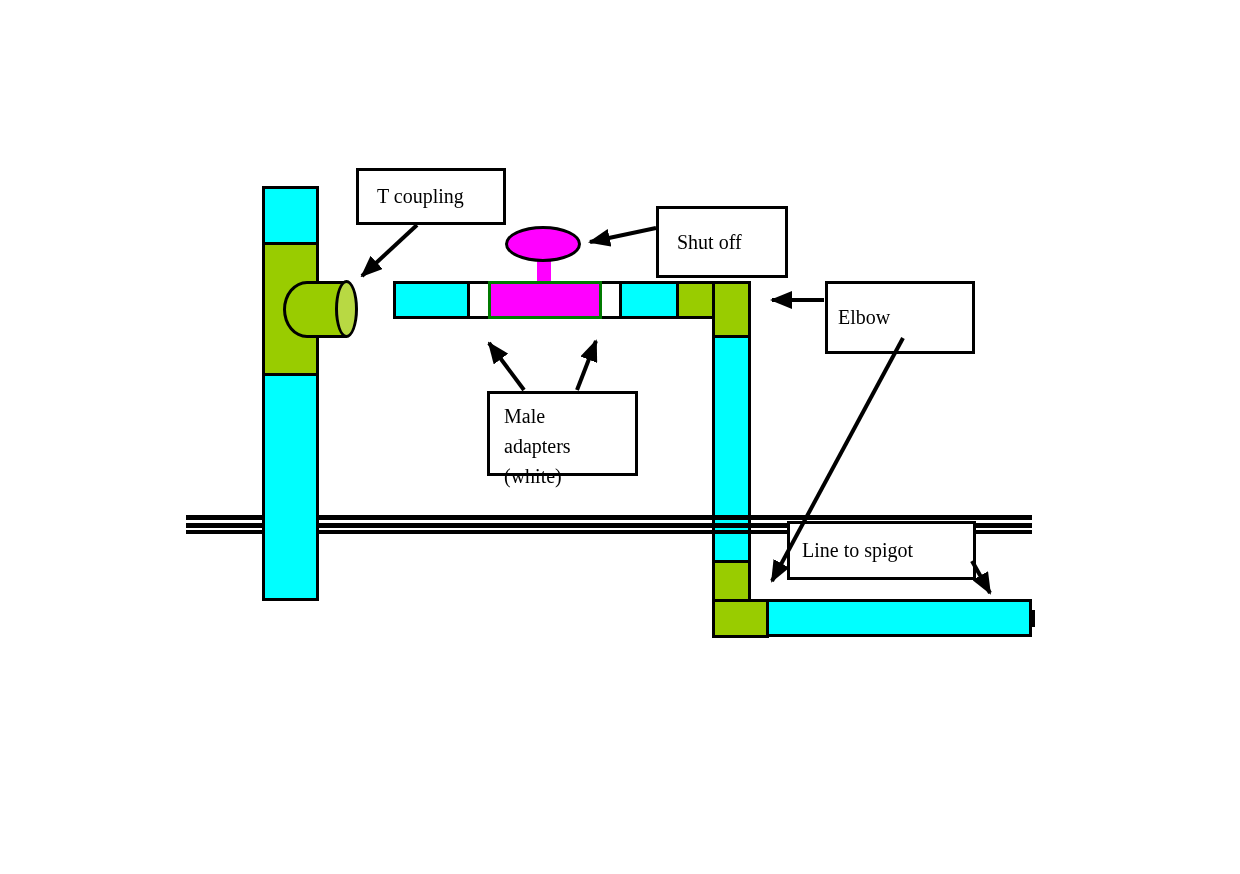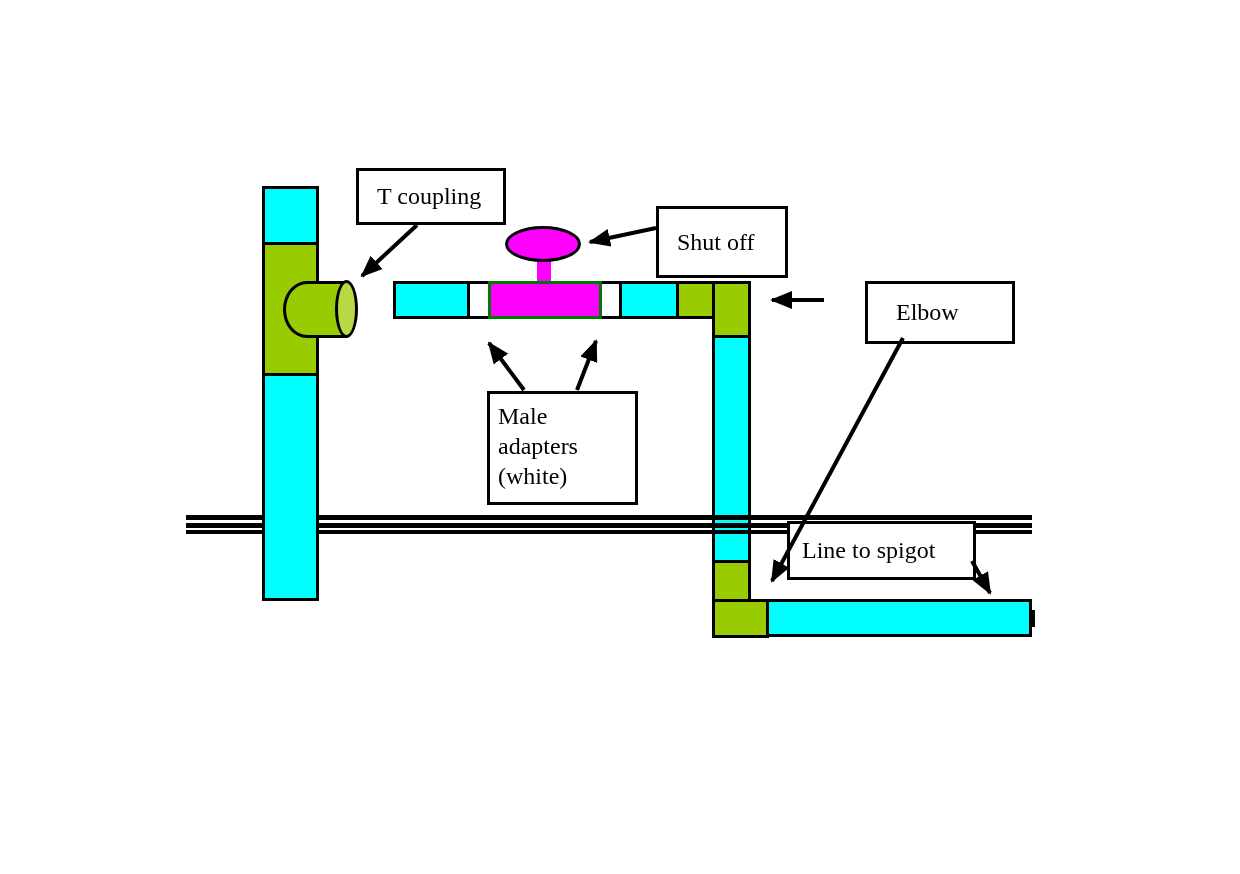--- a/index.html
+++ b/index.html
@@ -60,21 +60,21 @@
   .ground {
     position: absolute;
     background: var(--line-black, #000);
   }
 
   
   .label-box {
     position: absolute; box-sizing: border-box;
     background: var(--background-white, #ffffff);
     border: 3px solid var(--line-black, #000);
-    font-size: 24px;
+    font-size: 20px;
     color: var(--line-black, #000);
     display: flex;
     align-items: center;
     z-index: 30;
   }
   .label-box.multiline {
     align-items: flex-start;
     white-space: pre-line;
     line-height: 30px;
     padding-top: 7px;
@@ -127,25 +127,25 @@
   <div class="valve-body z15" style="left:488px; top:281px; width:114px; height:38px;"></div>
 
   <div class="label-box" style="left:356px; top:168px; width:150px; height:57px; padding-left:18px;">
     <span>T coupling</span>
   </div>
 
   <div class="label-box" style="left:656px; top:206px; width:132px; height:72px; padding-left:18px;">
     <span>Shut off</span>
   </div>
 
-  <div class="label-box" style="left:825px; top:281px; width:150px; height:63px; padding-left:28px;margin-left:40px;">
+  <div class="label-box" style="left:825px; top:281px; width:150px; height:73px; padding-left:10px;">
     <span>Elbow</span>
   </div>
 
-  <div class="label-box multiline" style="left:487px; top:391px; width:151px; height:114px; padding-left:8px;">
+  <div class="label-box multiline" style="left:487px; top:391px; width:151px; height:85px; padding-left:14px;">
     <span>Male
 adapters
 (white)</span>
   </div>
 
   <div class="label-box" style="left:787px; top:521px; width:189px; height:59px; padding-left:12px;">
     <span>Line to spigot</span>
   </div>
 
   <svg id="arrows" viewBox="0 0 1240 874" xmlns="http://www.w3.org/2000/svg">

